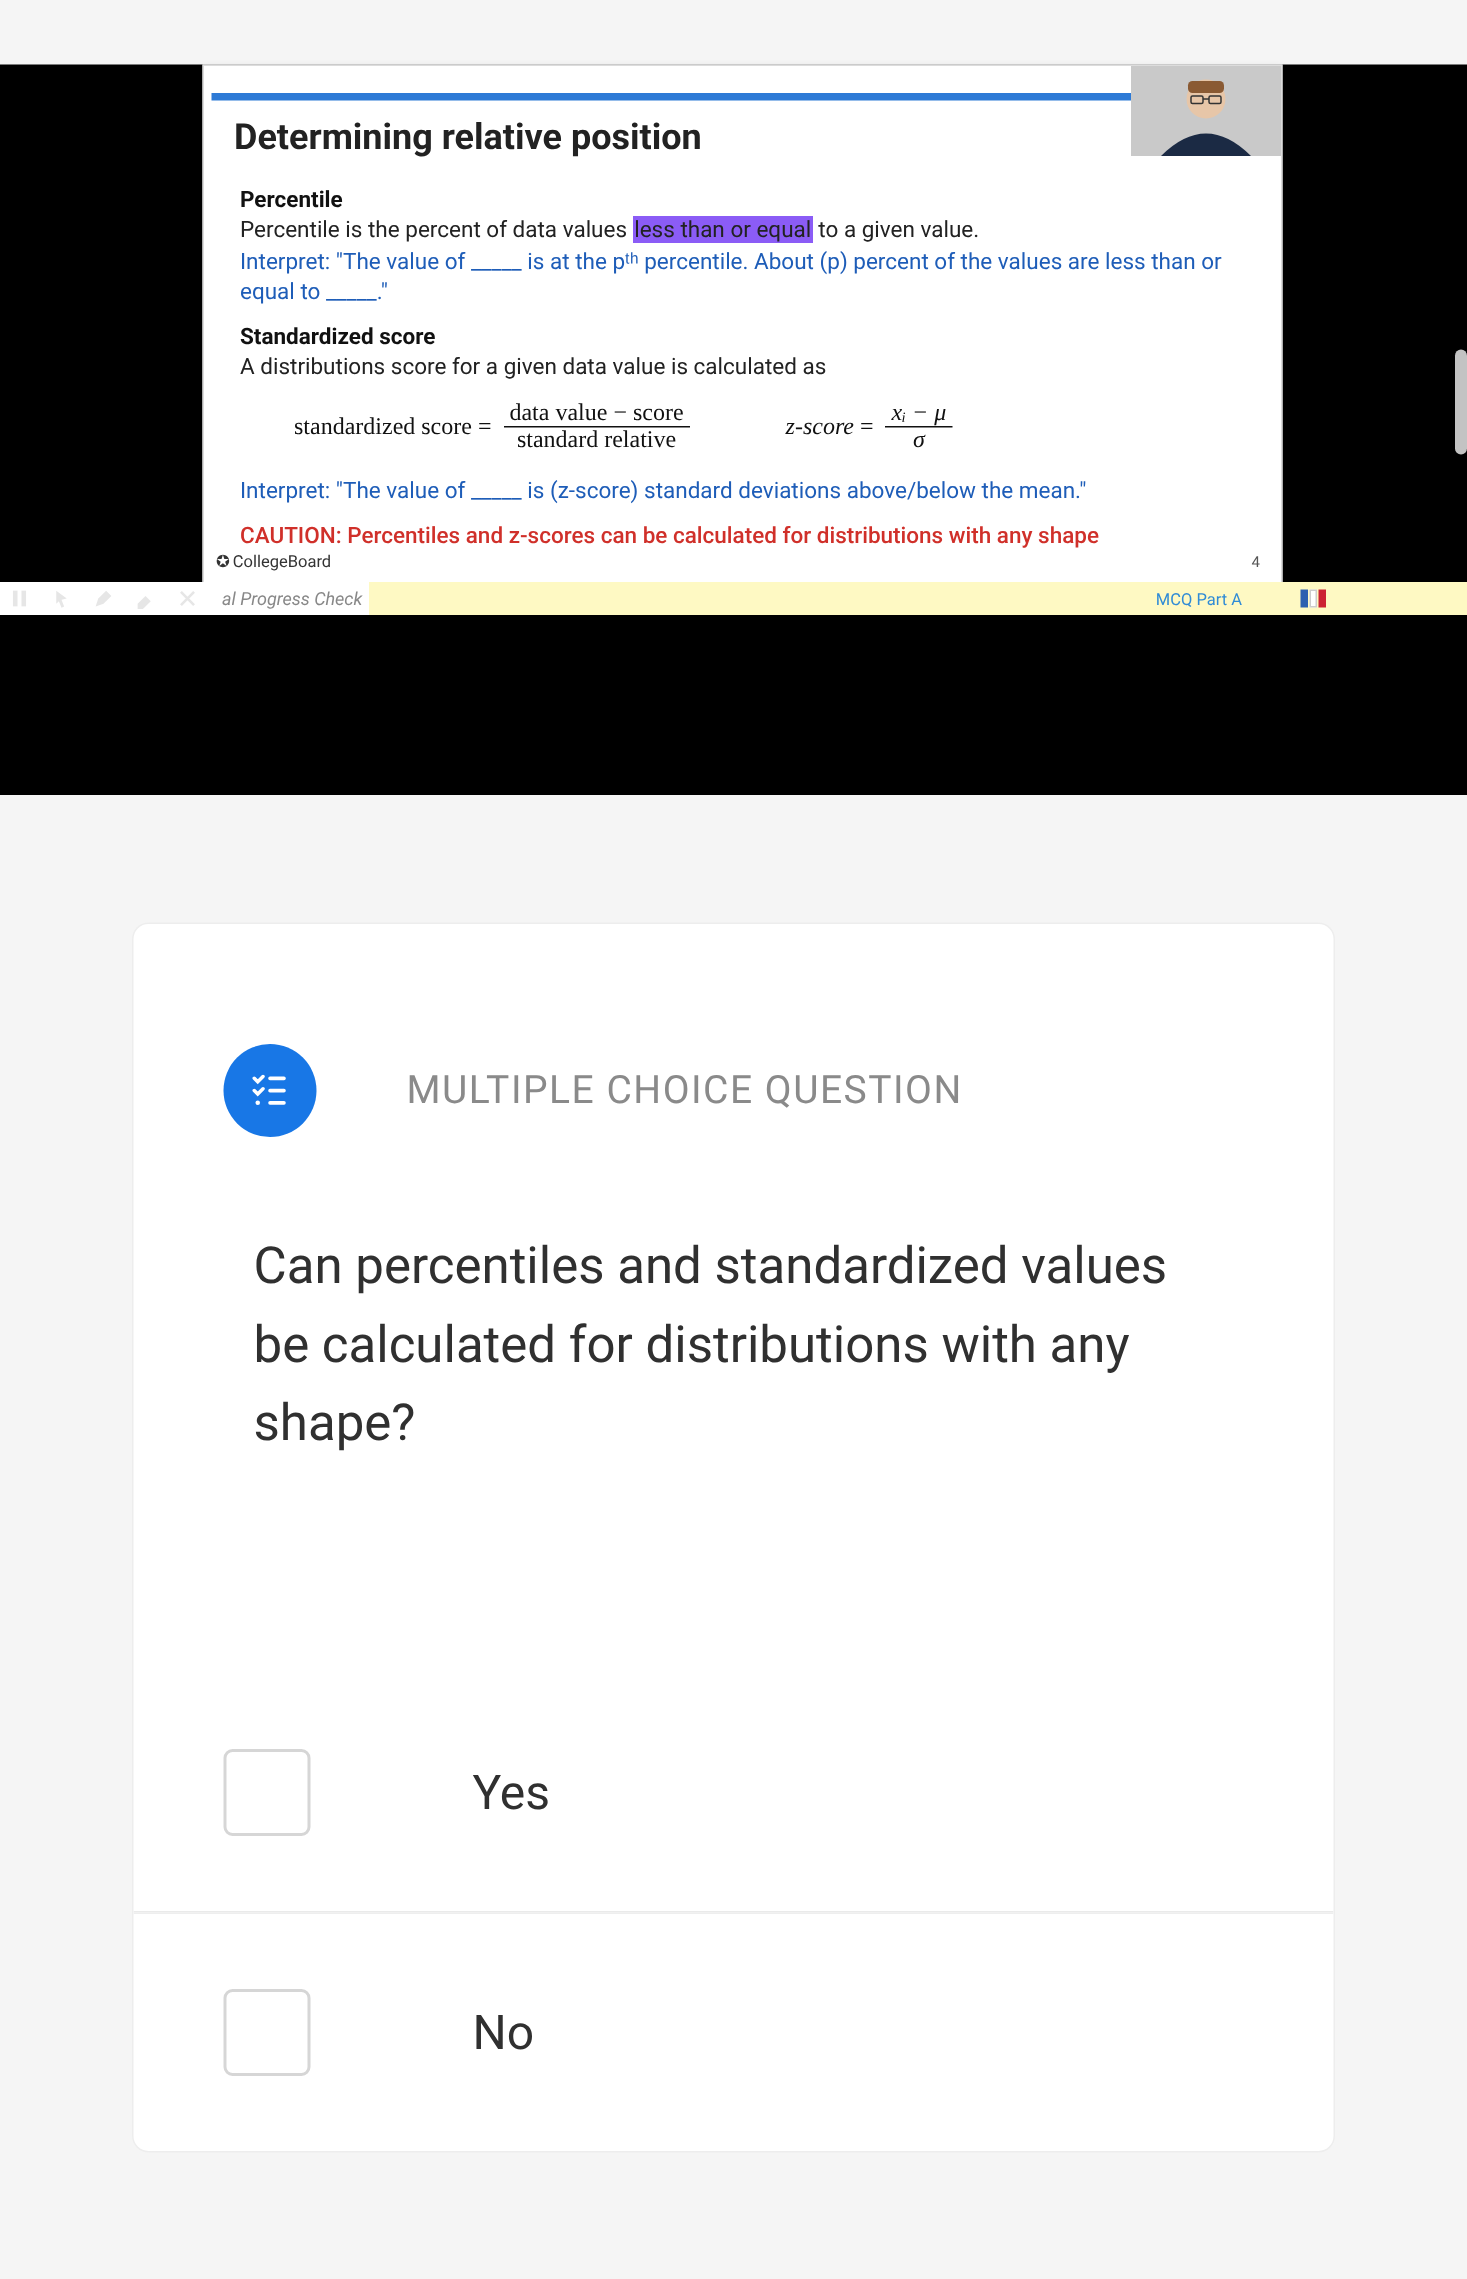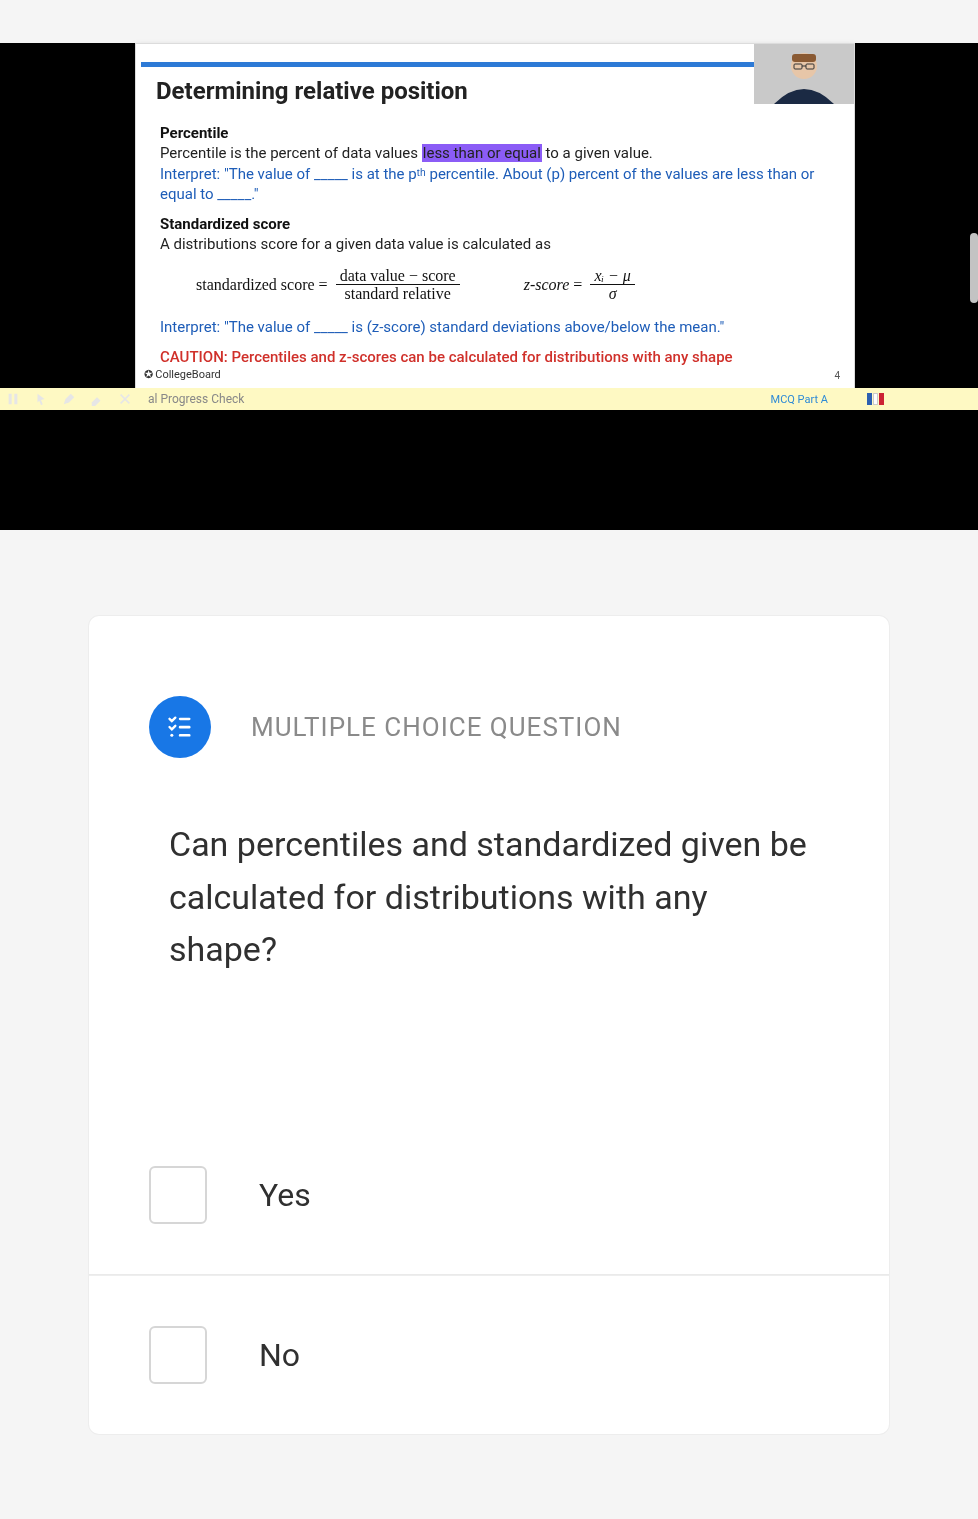--- a/index.html
+++ b/index.html
@@ -99,28 +99,29 @@
     overflow: hidden;
   }
   .presenter svg { width:100%; height:100%; display:block; }
 
   
   .video-toolbar {
     position: absolute;
     left: 0;
     top: 345px;
     height: 22px;
-    background: #fef9c3;
+    background: #ffffff;
     display: flex;
     align-items: center;
     color: #e6e6e6;
     font-size: 12px;
     padding: 0 4px;
     gap: 10px;
     z-index: 5;
+    font-style: italic;
   }
   .tb-btn { width: 18px; height: 18px; display:flex; align-items:center; justify-content:center; cursor:pointer; }
   .tb-btn svg { width: 14px; height: 14px; fill: #e6e6e6; }
   .crumb-text { color:#888; font-size:12px; margin-left:4px; }
 
   .bottom-strip {
     position: absolute;
     left: 0;
     right: 0;
     top: 345px;
@@ -165,21 +166,21 @@
     background:#fff;
     border-radius:10px;
     box-shadow: 0 0 0 1px rgba(0,0,0,0.03);
     width: 800px;
     margin: 0 auto;
     overflow:hidden;
   }
   .qhead {
     display:flex;
     align-items:center;
-    gap: 40px;
+    gap: 60px;
     padding: 80px 60px 0 60px;
   }
   .qicon {
     width:62px; height:62px;
     border-radius:50%;
     background:#1877e6;
     display:flex; align-items:center; justify-content:center;
     flex-shrink:0;
   }
   .qicon svg { width:28px; height:28px; fill:#fff; }
@@ -193,21 +194,21 @@
     padding: 60px 80px 0 80px;
     font-size:34px;
     line-height:1.55;
     color:#303030;
     font-weight:400;
   }
   .qopts { margin-top: 140px; }
   .qopt {
     display:flex;
     align-items:center;
-    gap: 52px;
+    gap: 108px;
     padding: 50px 60px;
     border-top:1px solid #eee;
     cursor:pointer;
   }
   .qopt:first-child { border-top:none; }
   .qopt .box {
     width:58px; height:58px;
     border:2px solid #d6d6d6;
     border-radius:6px;
     flex-shrink:0;
@@ -335,21 +336,21 @@
           <rect x="11" y="4" width="10" height="2.2" rx="1"></rect>
           <path d="M3 12 l2 2 l3 -3" stroke="#fff" stroke-width="2" fill="none" stroke-linecap="round"></path>
           <rect x="11" y="11" width="10" height="2.2" rx="1"></rect>
           <rect x="11" y="18" width="10" height="2.2" rx="1"></rect>
           <circle cx="5" cy="19" r="1.3"></circle>
         </svg>
       </div>
       <div class="qtype">MULTIPLE CHOICE QUESTION</div>
     </div>
 
-    <div class="qtext">Can percentiles and standardized given be calculated for distributions with any shape?</div>
+    <div class="qtext">Can percentiles and standardized values be calculated for distributions with any shape?</div>
 
     <div class="qopts">
       <div class="qopt">
         <div class="box"></div>
         <div class="lbl">Yes</div>
       </div>
       <div class="divider"></div>
       <div class="qopt">
         <div class="box"></div>
         <div class="lbl">No</div>

